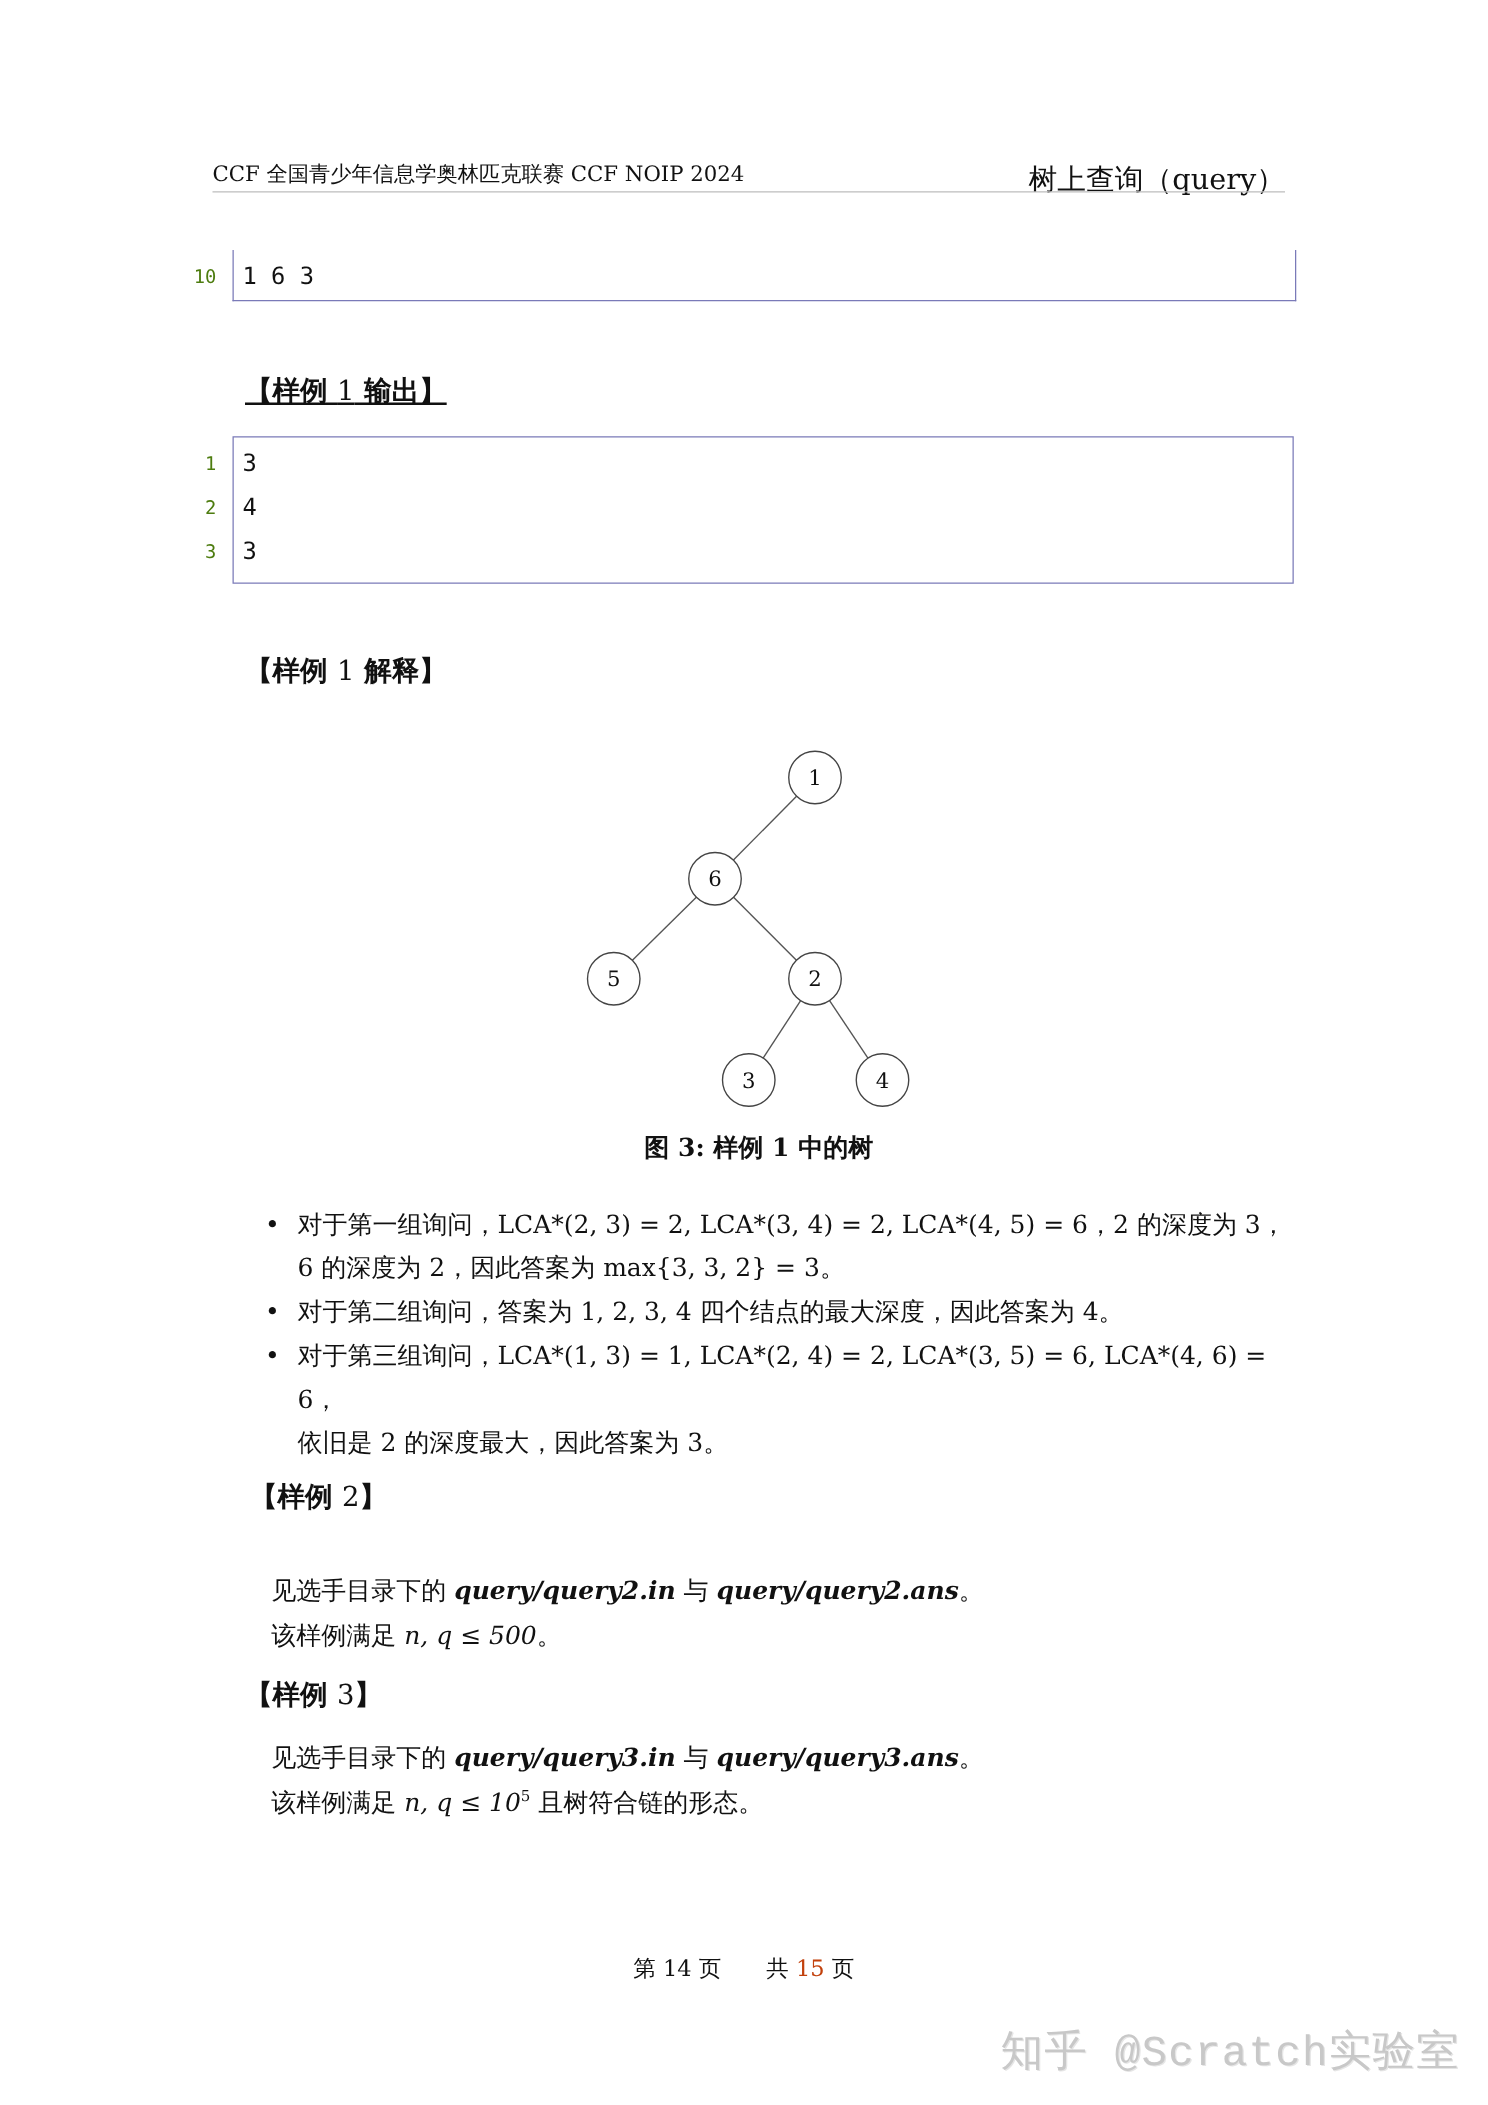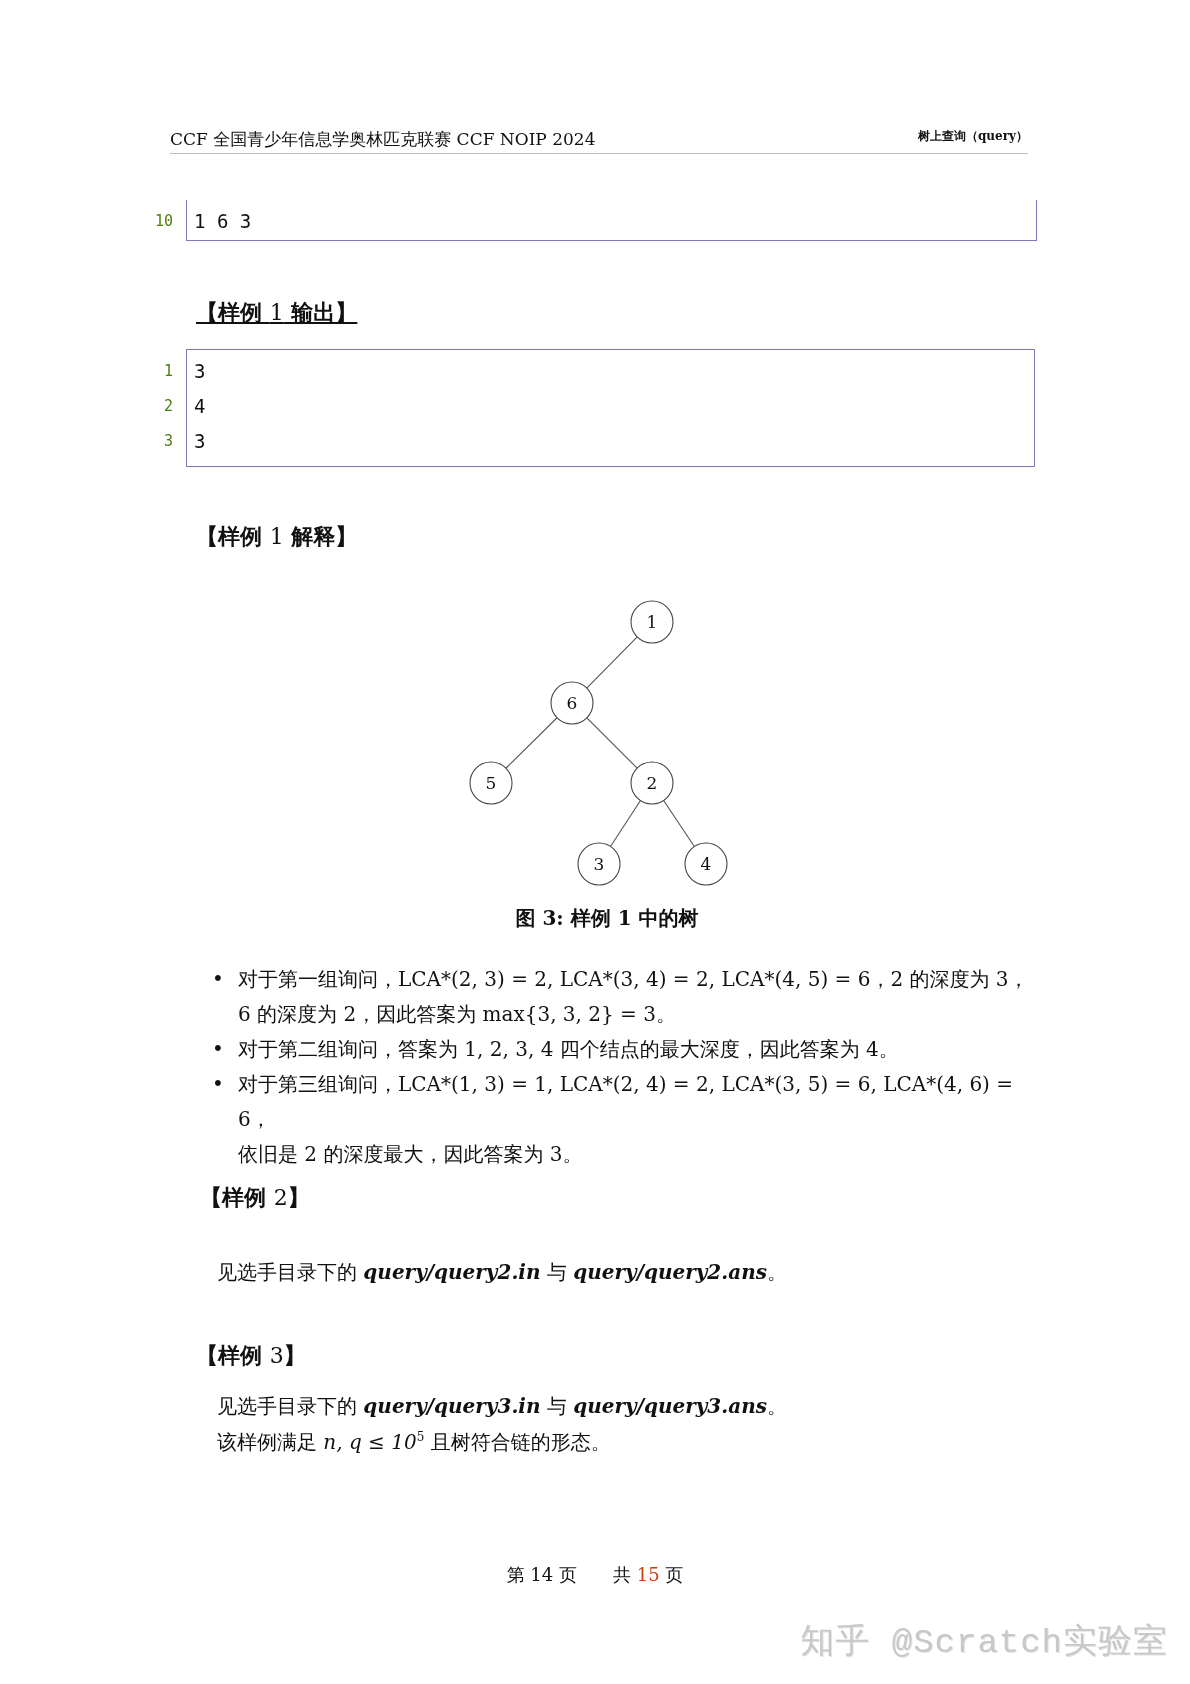--- a/index.html
+++ b/index.html
@@ -1,20 +1,20 @@
 <!DOCTYPE html>
 <html><head>
 <meta charset="utf-8">
 <style>
   html, body { margin:0; padding:0; background:#ffffff; }
   body { width:1190px; height:1684px; position:relative; overflow:hidden;
          font-family:"DejaVu Serif", "Liberation Serif", serif; color:#111; }
   .abs { position:absolute; }
   .header-left { left:170px; top:128px; font-size:17px; }
-  .header-right { right:162px; top:128px; font-size:12px;font-weight:bold; }
+  .header-right { right:162px; top:128px; font-size:23px; }
   .header-rule { left:170px; top:153px; width:858px; height:1px; background:#bdbdbd; }
 
   .code-box { position:absolute; left:186px; width:849px; border:1px solid #7a7ab8; border-top:none; background:#fff; }
   .code-box.full { border-top:1px solid #7a7ab8; }
   .code-line { position:relative; height:35px; line-height:35px; font-family:"DejaVu Sans Mono","Liberation Mono",monospace; font-size:19px; padding-left:7px; color:#111; }
   .line-no { position:absolute; left:-54px; width:40px; text-align:right; font-size:15px; color:#4d7c0f; font-family:"DejaVu Sans Mono","Liberation Mono",monospace; }
 
   .section-title { position:absolute; font-size:22px; font-weight:bold; font-family:"DejaVu Sans","Liberation Sans",sans-serif; }
   .section-title .num { font-weight:normal; font-family:"DejaVu Serif","Liberation Serif",serif; }
 
@@ -121,20 +121,23 @@
   </li>
 </ul>
 
 <div class="section-title" style="left:200px; top:1183px;">
   <span>【样例 </span><span class="num">2</span><span>】</span>
 </div>
 <div class="para" style="top:1230px;margin-top:24px;">
   <div>
     <span>见选手目录下的 </span><span class="file">query/query2.in</span><span> 与 </span><span class="file">query/query2.ans</span><span>。</span>
   </div>
+  <div>
+    <span>该样例满足 </span><span class="math" style="font-style:italic;">n, q ≤ 500</span><span>。</span>
+  </div>
 </div>
 
 <div class="section-title" style="left:196px; top:1341px;">
   <span>【样例 </span><span class="num">3</span><span>】</span>
 </div>
 <div class="para" style="top:1388px;">
   <div>
     <span>见选手目录下的 </span><span class="file">query/query3.in</span><span> 与 </span><span class="file">query/query3.ans</span><span>。</span>
   </div>
   <div>

